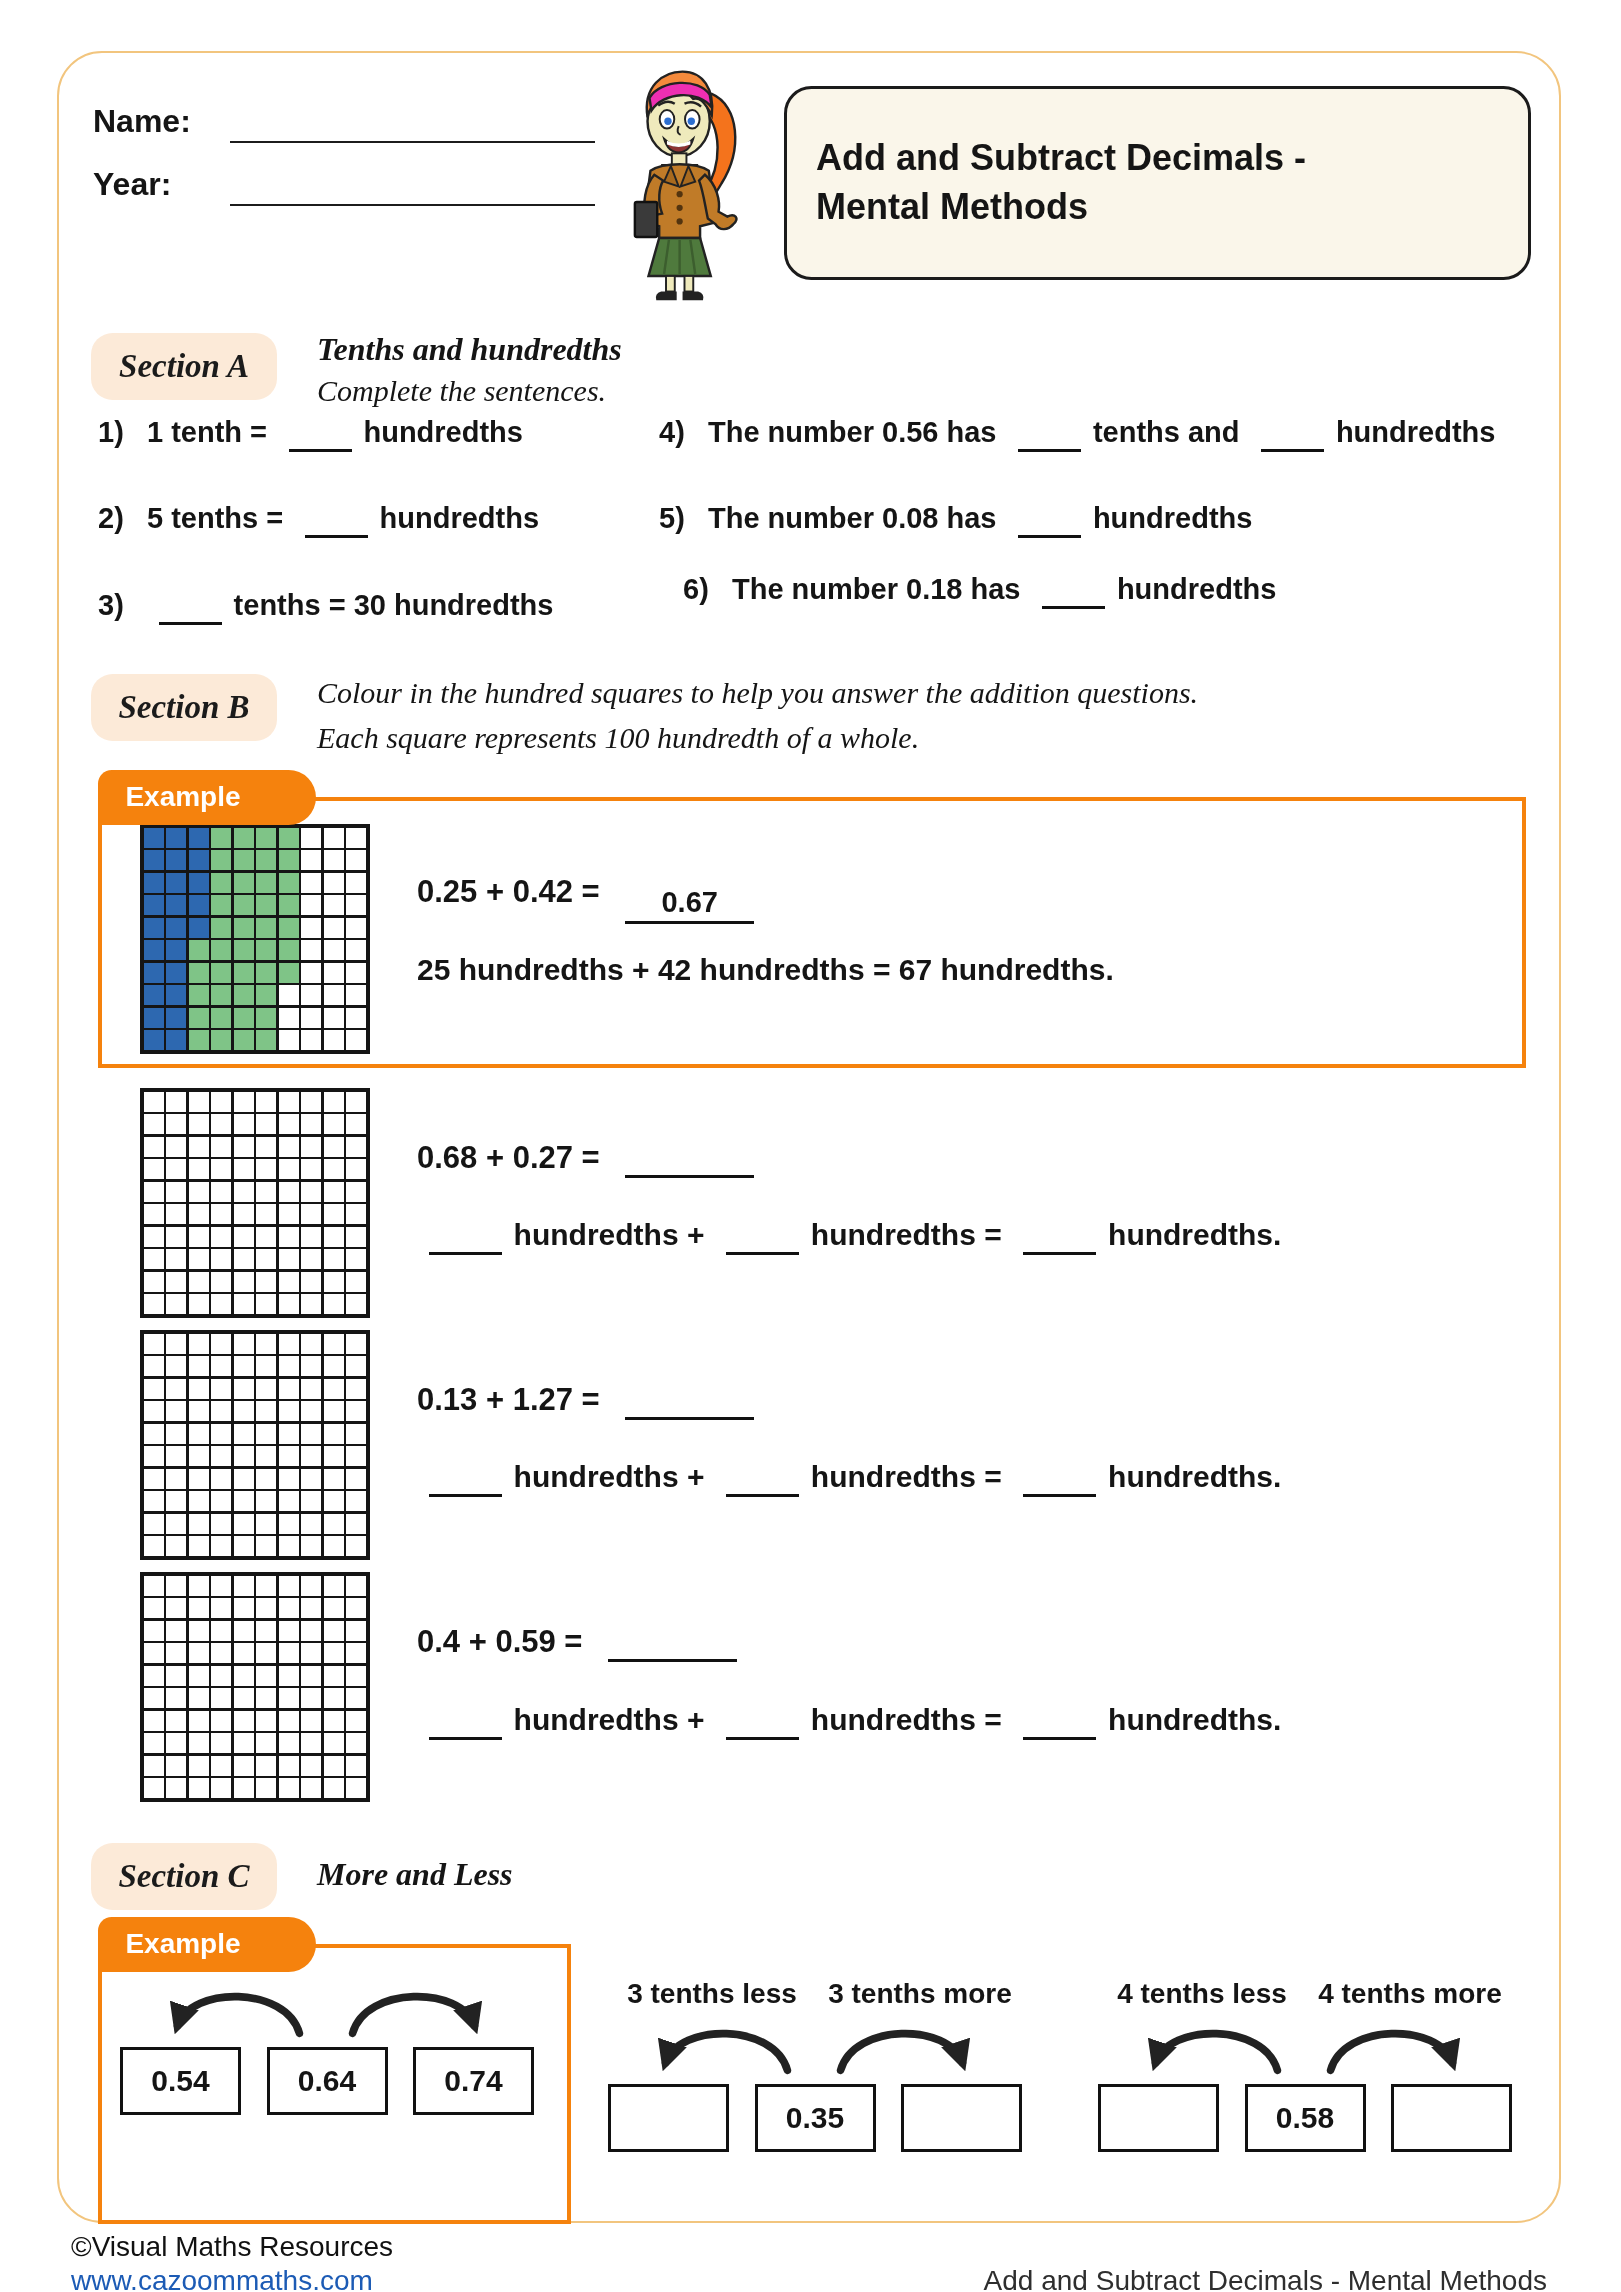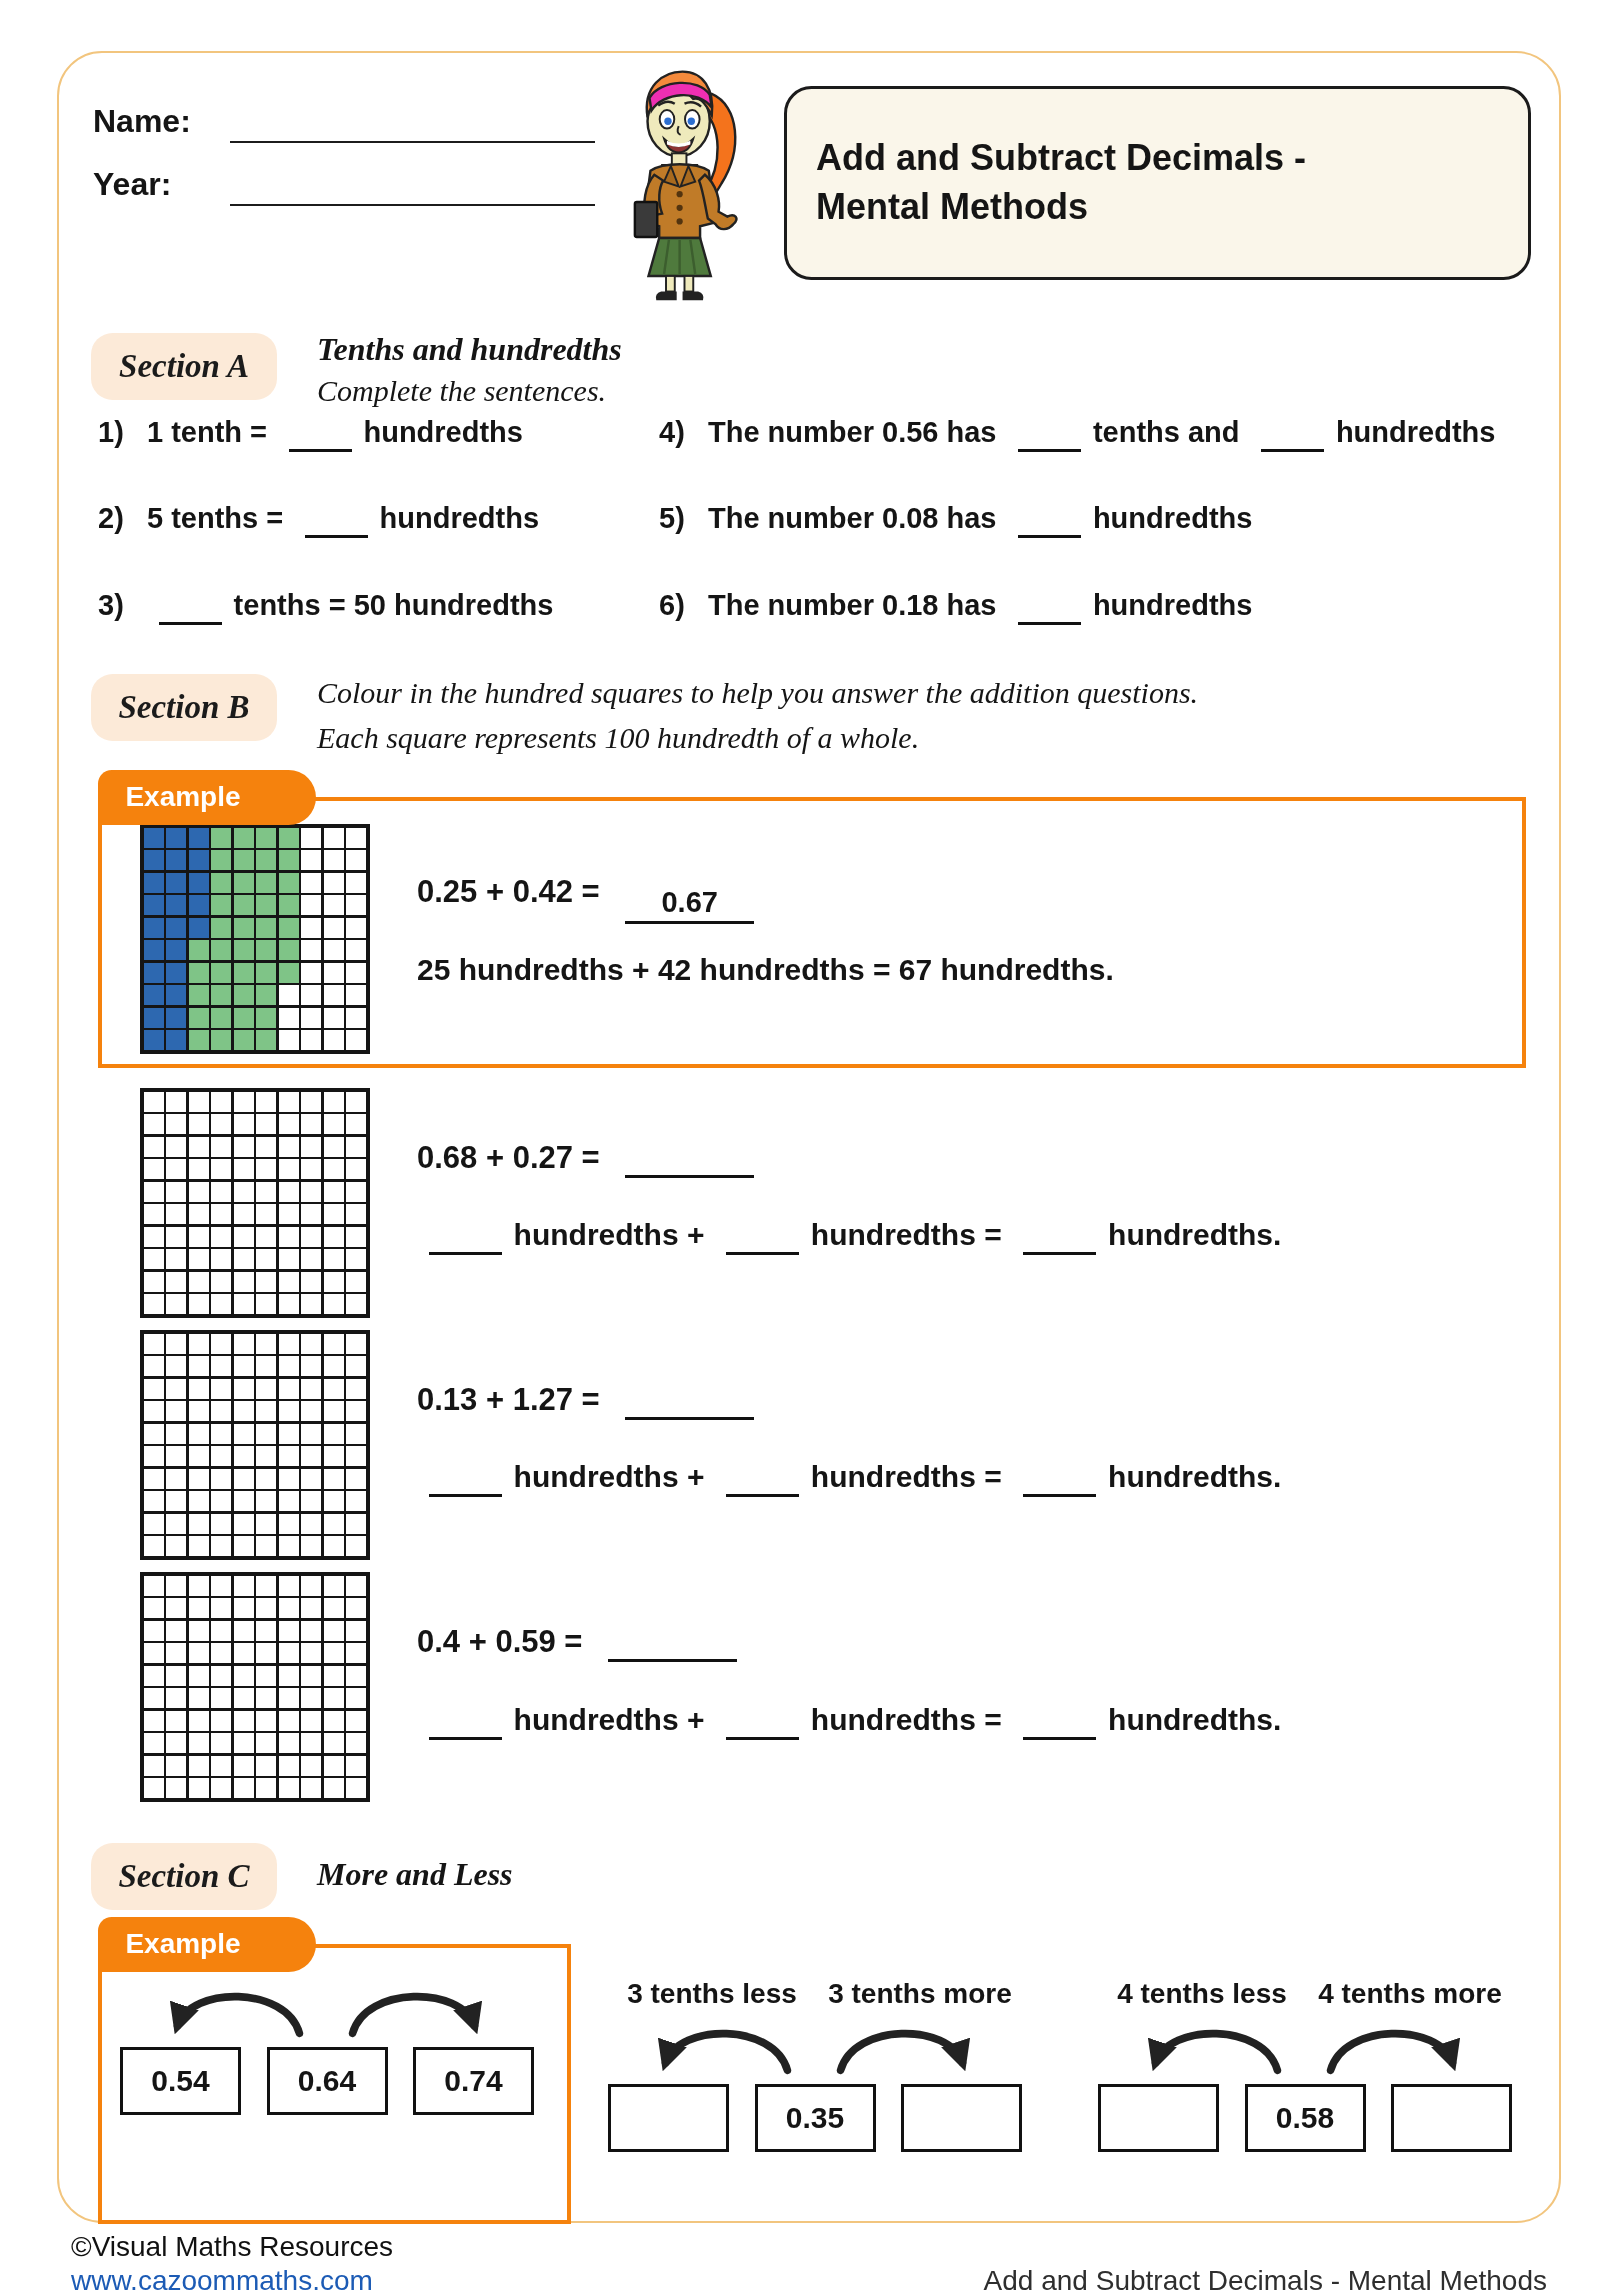--- a/index.html
+++ b/index.html
@@ -117,26 +117,26 @@
       <div>Mental Methods</div>
     </div>
   </div>
 
   <div class="sec-label" style="top:333px">Section A</div>
   <div class="serif-b" style="left:317px;top:331px">Tenths and hundredths</div>
   <div class="serif-i" style="left:317px;top:374px">Complete the sentences.</div>
   <div id="qa-left" class="qcol">
       <div class="q" style="top: 0px;"><span class="qnum">1)</span><span class="qt">1 tenth =</span><span class="blank"></span><span class="qt">hundredths</span></div>
       <div class="q" style="top: 86px;"><span class="qnum">2)</span><span class="qt">5 tenths =</span><span class="blank"></span><span class="qt">hundredths</span></div>
-      <div class="q" style="top: 173px;"><span class="qnum">3)</span><span class="blank"></span><span class="qt">tenths = 50 hundredths</span></div>
+      <div class="q" style="top: 173px;"><span class="qnum">3)</span><span class="blank"></span><span class="qt">tenths = 30 hundredths</span></div>
     </div>
   <div id="qa-right" class="qcol">
       <div class="q" style="top: 0px;"><span class="qnum">4)</span><span class="qt">The number 0.56 has</span><span class="blank"></span><span class="qt">tenths and</span><span class="blank"></span><span class="qt">hundredths</span></div>
       <div class="q" style="top: 86px;"><span class="qnum">5)</span><span class="qt">The number 0.08 has</span><span class="blank"></span><span class="qt">hundredths</span></div>
-      <div class="q" style="top: 173px;"><span class="qnum">6)</span><span class="qt">The number 0.18 has</span><span class="blank"></span><span class="qt">hundredths</span></div>
+      <div class="q" style="top: 157px; margin-left: 24px;"><span class="qnum">6)</span><span class="qt">The number 0.18 has</span><span class="blank"></span><span class="qt">hundredths</span></div>
     </div>
 
   <div class="sec-label" style="top:674px">Section B</div>
   <div class="serif-i" style="left:317px;top:676px">Colour in the hundred squares to help you answer the addition questions.</div>
   <div class="serif-i" style="left:317px;top:721px">Each square represents 100 hundredth of a whole.</div>
 
   <div class="ex-tab" style="top:770px">Example</div>
   <div class="ex-box" style="top:797px;width:1420px;height:263px"></div>
 
   <div class="grid" style="top:824px">

